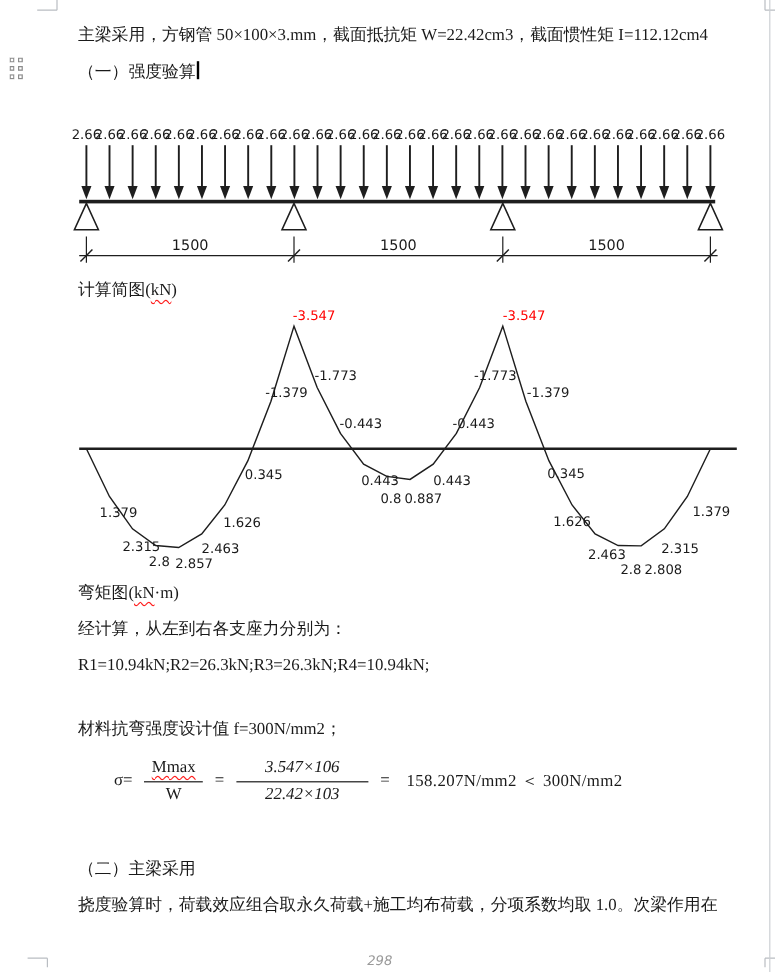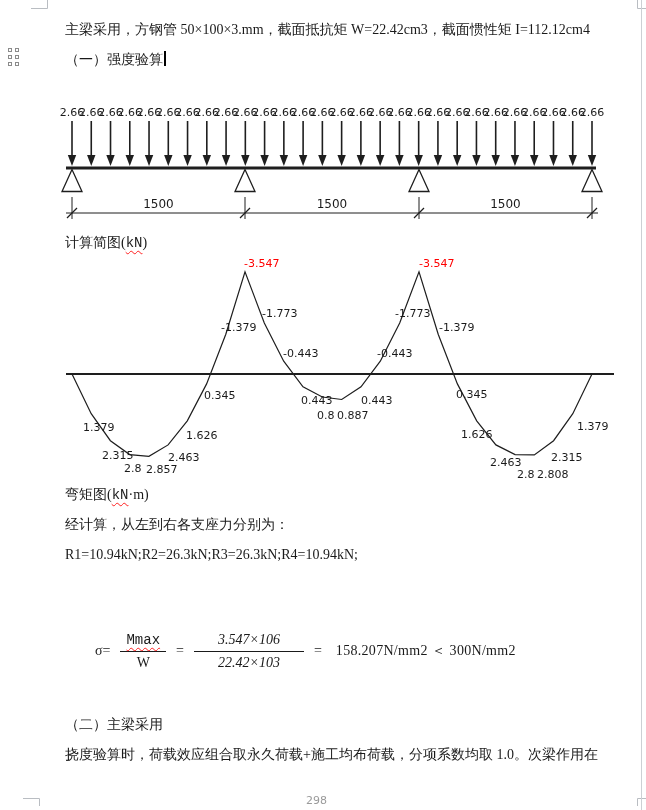--- a/index.html
+++ b/index.html
@@ -1,36 +1,36 @@
 <!DOCTYPE html>
 <html><head>
 <meta charset="utf-8">
 <style>
   html,body{margin:0;padding:0;background:#ffffff;}
   #page{position:relative;width:646px;height:810px;background:#ffffff;overflow:hidden;
         font-family:"Liberation Serif","DejaVu Serif",serif;color:#1a1a1a;}
   .para{position:absolute;left:65px;font-size:14px;line-height:17px;white-space:nowrap;}
   .sq{text-decoration:underline;text-decoration-style:wavy;text-decoration-color:#ff2020;
-      text-decoration-thickness:1px;text-underline-offset:3px;font-family:Liberation Mono, monospace;}
+      text-decoration-thickness:1px;text-underline-offset:3px;}
   .caret{display:inline-block;width:1.5px;height:15px;background:#000;vertical-align:-2px;margin-left:1px;}
   
   #draghandle{position:absolute;left:8px;top:48px;width:13px;height:20px;
       display:grid;grid-template-columns:4px 4px;grid-template-rows:4px 4px 4px;gap:3px;}
   #draghandle i{background:#8b8b8b;box-shadow:inset 0 0 0 1px #8b8b8b, inset 0 0 0 2px #fff;}
   
   #formula{position:absolute;left:95px;top:620px;height:62px;display:flex;align-items:center;
            font-size:14px;white-space:nowrap;}
   #formula .gap{width:10px;}
   .frac{display:inline-block;text-align:center;vertical-align:middle;}
   .frac .num{display:block;border-bottom:1px solid #1a1a1a;padding:0 6px 3px 6px;}
   .frac .den{display:block;padding-top:3px;}
   .frac.wide .num,.frac.wide .den{padding-left:24px;padding-right:24px;font-style:italic;}
   #formula .result{margin-left:14px;letter-spacing:0.3px;}
   #pagenum{position:absolute;left:0;top:794px;width:633px;text-align:center;
-           font-size:11px;color:#9a9a9a;font-family:"DejaVu Sans",sans-serif;}
+           font-size:11px;color:#9a9a9a;font-family:"DejaVu Sans",sans-serif;font-style:italic;}
   svg text{font-family:"DejaVu Sans",sans-serif;}
   #diagrams{position:absolute;left:0;top:0;}
 </style>
 </head>
 <body>
 
 <div id="page">
 
   <div id="draghandle">
     <i></i>
@@ -49,20 +49,21 @@
   <div class="para" style="top:234px">
     <span>计算简图(</span><span class="sq">kN</span><span>)</span>
   </div>
 
   <div class="para" style="top:486px">
     <span>弯矩图(</span><span class="sq">kN</span><span>·m)</span>
   </div>
 
   <div class="para" style="top:516px">经计算，从左到右各支座力分别为：</div>
   <div class="para" style="top:546px">R1=10.94kN;R2=26.3kN;R3=26.3kN;R4=10.94kN;</div>
+  <div class="para" style="top:600px">材料抗弯强度设计值 f=300N/mm2；</div>
 
   <div id="formula">
     <span>σ=</span>
     <span class="gap"></span>
     <span class="frac">
       <span class="num sq">Mmax</span>
       <span class="den">W</span>
     </span>
     <span class="gap"></span>
     <span>=</span>

